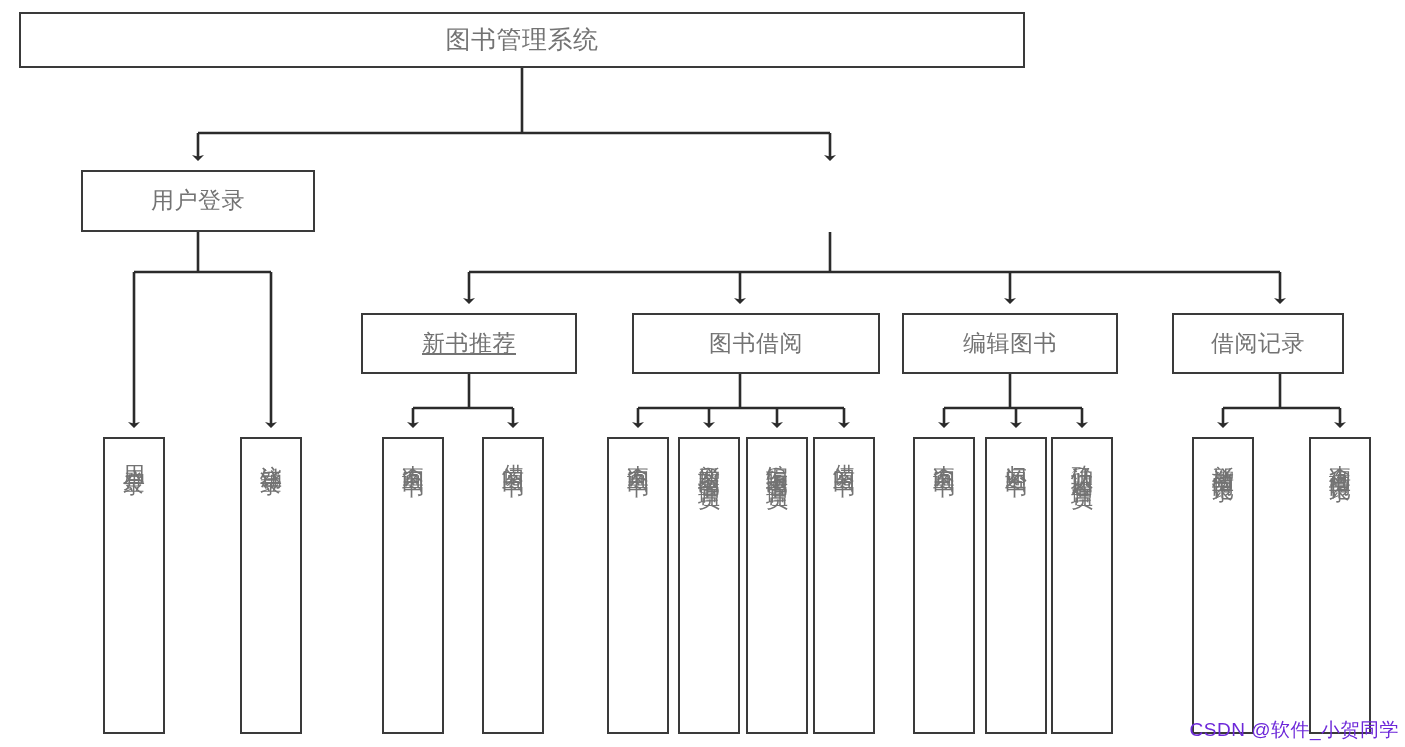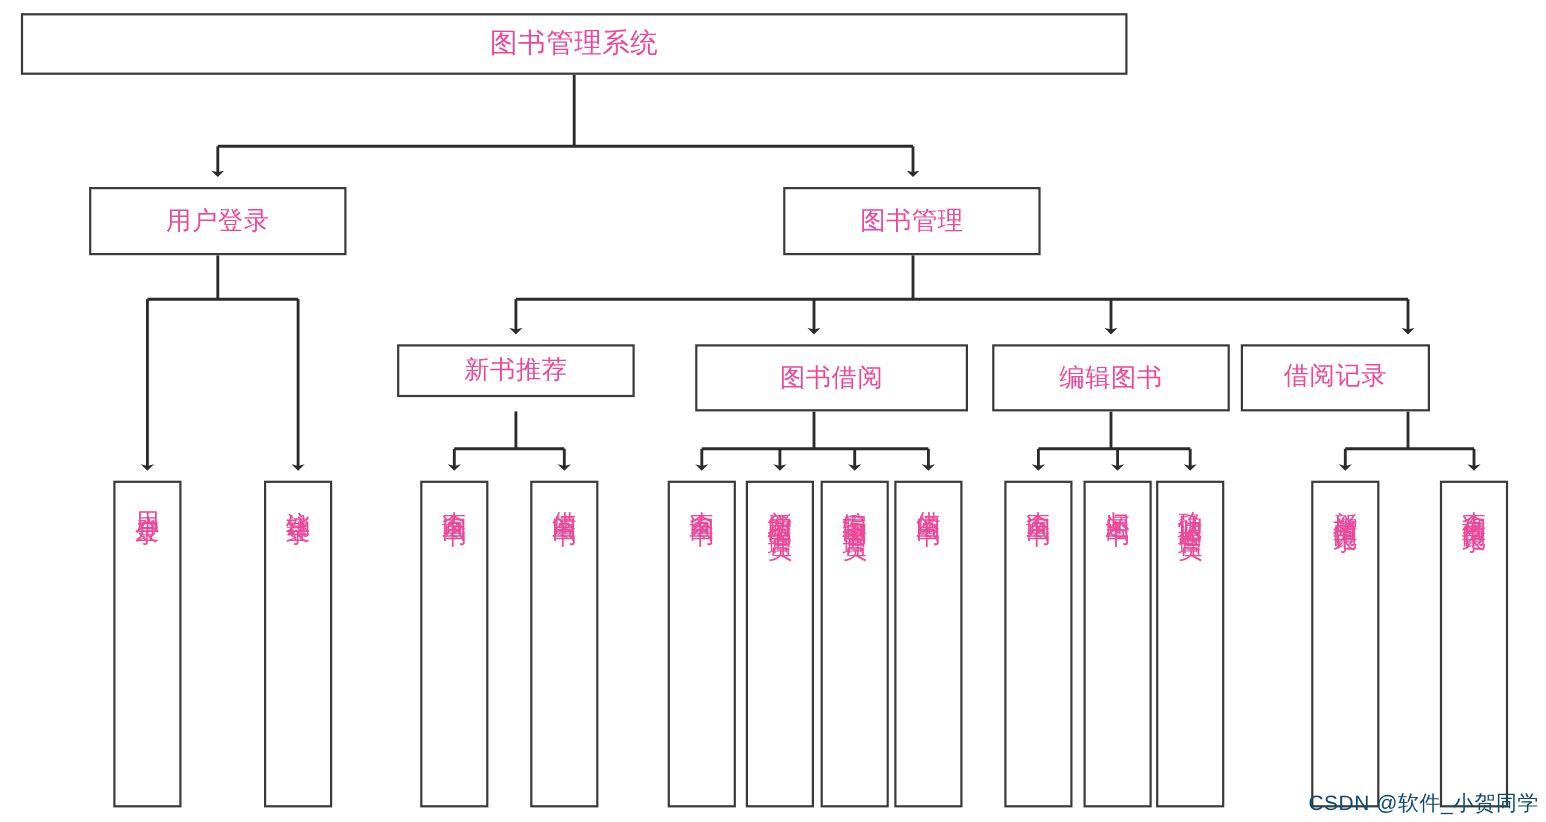--- a/index.html
+++ b/index.html
@@ -26,21 +26,21 @@
     pointer-events: none;
   }
   .node {
     position: absolute;
     box-sizing: border-box;
     background: #ffffff;
     border: 2.5px solid #3a3a3a;
     display: flex;
     align-items: center;
     justify-content: center;
-    color: #ec4899;
+    color: #737373;
     z-index: 2;
   }
   .node.root      { font-size: 25px; }
   .node.level2    { font-size: 23px; }
   .node.level3    { font-size: 23px; }
   .node .lbl {
     line-height: 1.18;
     letter-spacing: 0.5px;
     white-space: nowrap;
   }
@@ -56,21 +56,21 @@
     line-height: 1.0;
     letter-spacing: 3.5px;
     white-space: nowrap;
     max-height: 280px;
   }
   #watermark {
     position: absolute;
     right: 6px;
     bottom: 4px;
     font-size: 19px;
-    color: #0c4a6e;
+    color: #6d28d9;
     letter-spacing: 0.5px;
     z-index: 5;
     white-space: nowrap;
     text-align: right;
   }
 </style>
 </head>
 <body>
 
 <div id="canvas">
@@ -125,34 +125,31 @@
     </g>
   </svg>
 
   <div class="node root" style="left:19px; top:12px; width:1006px; height:56px;">
     <span class="lbl">图书管理系统</span>
   </div>
 
   <div class="node level2" style="left:81px; top:170px; width:234px; height:62px;">
     <span class="lbl">用户登录</span>
   </div>
-  <div class="node level2" style="left:712px; top:170px; width:234px; height:62px;">
-    <span class="lbl">图书管理</span>
-  </div>
 
-  <div class="node level3" style="left:361px; top:313px; width:216px; height:48px;">
+  <div class="node level3" style="left:361px; top:313px; width:216px; height:61px;text-decoration:underline;">
     <span class="lbl">新书推荐</span>
   </div>
   <div class="node level3" style="left:632px; top:313px; width:248px; height:61px;">
     <span class="lbl">图书借阅</span>
   </div>
   <div class="node level3" style="left:902px; top:313px; width:216px; height:61px;">
     <span class="lbl">编辑图书</span>
   </div>
-  <div class="node level3" style="left:1128px; top:313px; width:172px; height:61px;font-family:Liberation Mono, monospace;">
+  <div class="node level3" style="left:1172px; top:313px; width:172px; height:61px;">
     <span class="lbl">借阅记录</span>
   </div>
 
   <div class="node leaf" style="left:103px; top:437px; width:62px; height:297px;">
     <span class="lbl">用户登录</span>
   </div>
   <div class="node leaf" style="left:240px; top:437px; width:62px; height:297px;">
     <span class="lbl">注销登录</span>
   </div>
 

